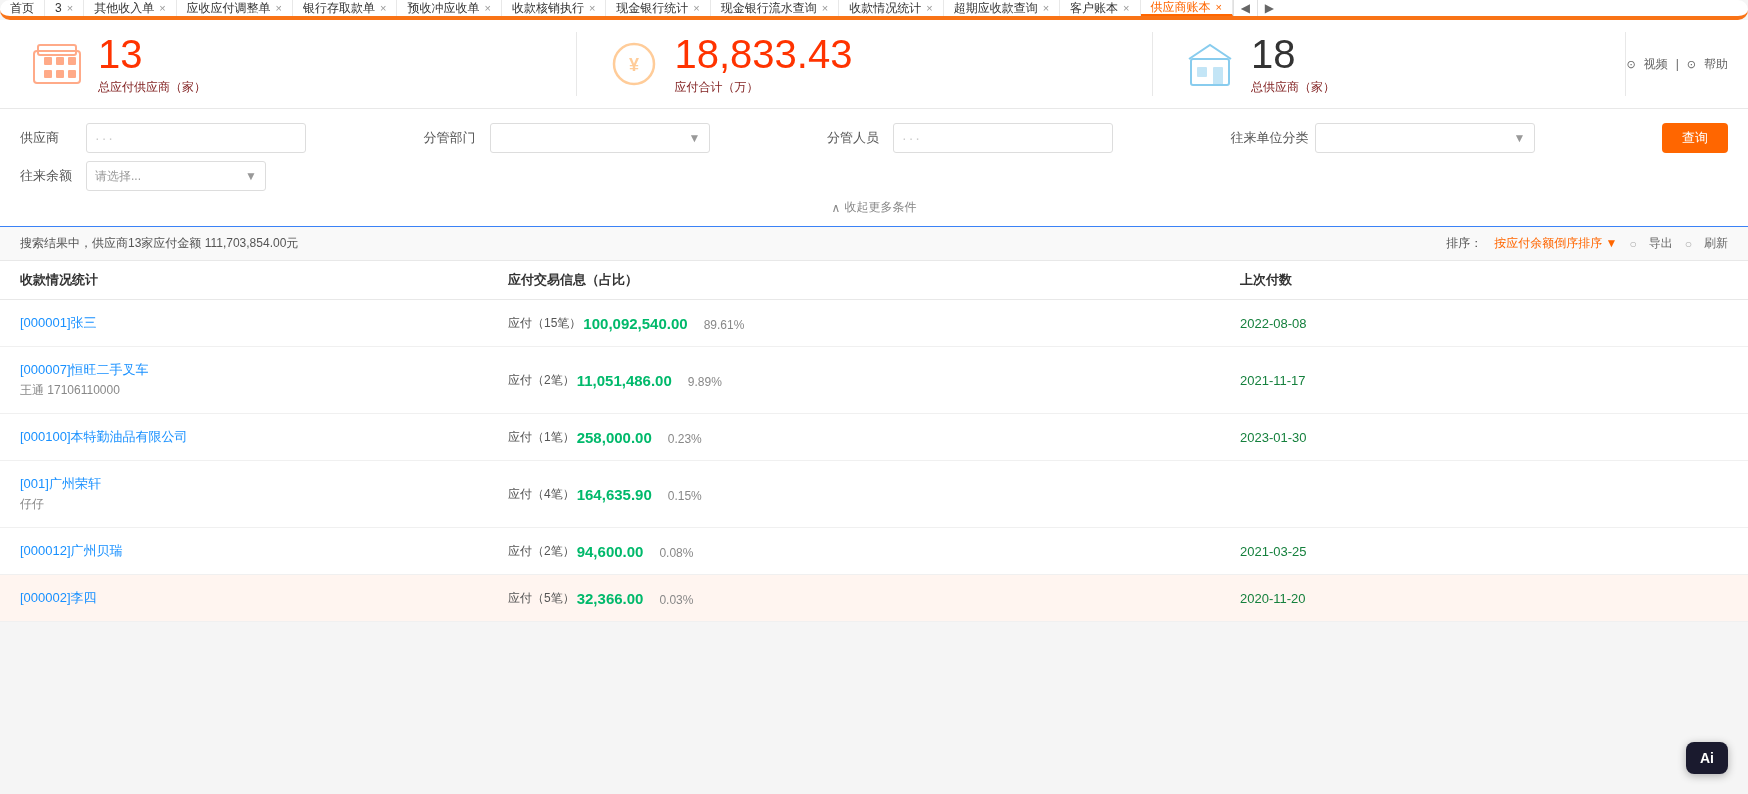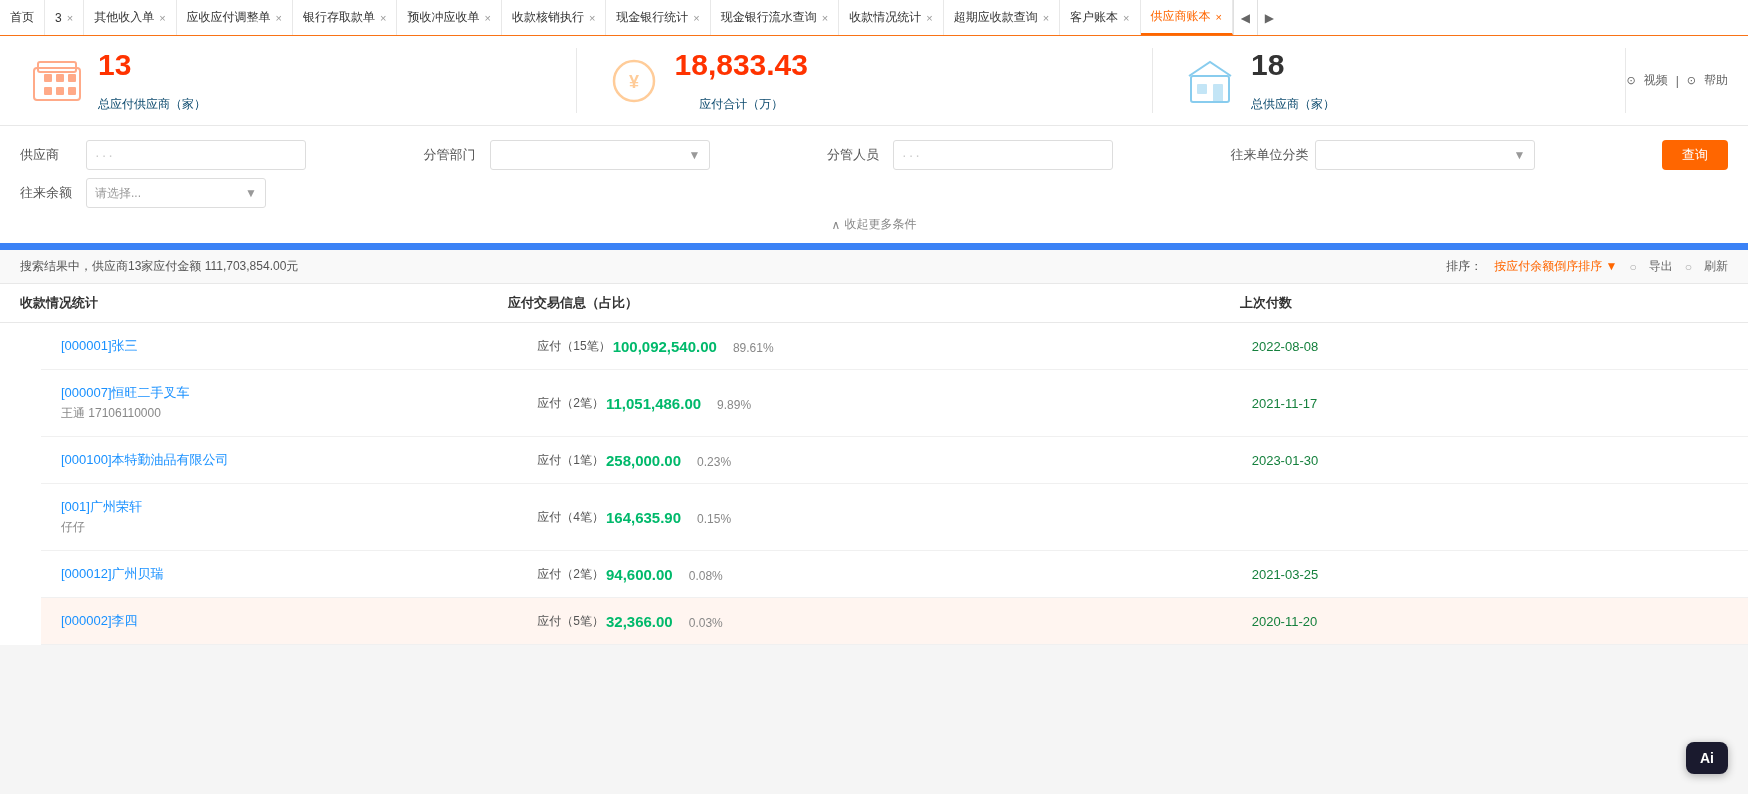--- a/index.html
+++ b/index.html
@@ -3,23 +3,24 @@
   <meta charset="utf-8">
   <style>
     * { box-sizing: border-box; margin: 0; padding: 0; }
     body { font-family: 'Microsoft YaHei', Arial, sans-serif; font-size: 13px; background: #f5f5f5; color: #333; }
 
     
     .top-nav {
       display: flex;
       align-items: center;
       background: #fff;
-      border-bottom: 1px solid #f97316;
-      height: 36px;
+      border-bottom: 4px solid #f97316;
+      height: 20px;
       overflow: hidden;
+      border-radius: 10px;
     }
     .nav-item {
       display: flex;
       align-items: center;
       padding: 0 10px;
       height: 100%;
       white-space: nowrap;
       cursor: pointer;
       font-size: 12px;
       color: #333;
@@ -66,43 +67,43 @@
       width: 54px;
       height: 54px;
       margin-right: 14px;
       display: flex;
       align-items: center;
       justify-content: center;
     }
     .stat-icon svg { width: 100%; height: 100%; }
     .stat-info { display: flex; flex-direction: column; }
     .stat-number {
-      font-size: 30px;
-      font-weight: bold;
+      font-size: 40px;
+      font-weight: normal;
       color: #ff3300;
       line-height: 1.1;
     }
-    .stat-label { font-size: 12px; color: #0c4a6e; margin-top: 15px; text-align: center; }
+    .stat-label { font-size: 12px; color: #7f1d1d; margin-top: 3px; }
 
     .help-links {
       margin-left: auto;
       padding-right: 20px;
       font-size: 12px;
       color: #666;
       display: flex;
       gap: 8px;
       align-items: center;
     }
     .help-links span { cursor: pointer; color: #666; }
 
     
     .filter-area {
       background: #fff;
       padding: 14px 20px 10px 20px;
-      border-bottom: 7px solid #3b82f6;
+      border-bottom: 1px solid #3b82f6;
     }
     .filter-row {
       display: flex;
       align-items: center;
       gap: 10px;
       margin-bottom: 8px;
     }
     .filter-item {
       display: flex;
       align-items: center;
@@ -197,21 +198,20 @@
       color: #333;
       background: #fff;
     }
     .table-row {
       display: grid;
       grid-template-columns: 2fr 3fr 2fr;
       padding: 14px 20px;
       border-bottom: 1px solid #f0f0f0;
       align-items: center;
       background: #fff;
-      margin-left: 41px;
     }
     .table-row.highlighted { background: #fff5f0; }
     .supplier-link {
       color: #1890ff;
       text-decoration: none;
       font-size: 13px;
       cursor: pointer;
     }
     .supplier-sub { color: #888; font-size: 12px; margin-top: 3px; }
     .tx-info { display: flex; flex-direction: row; gap: 2px; }

